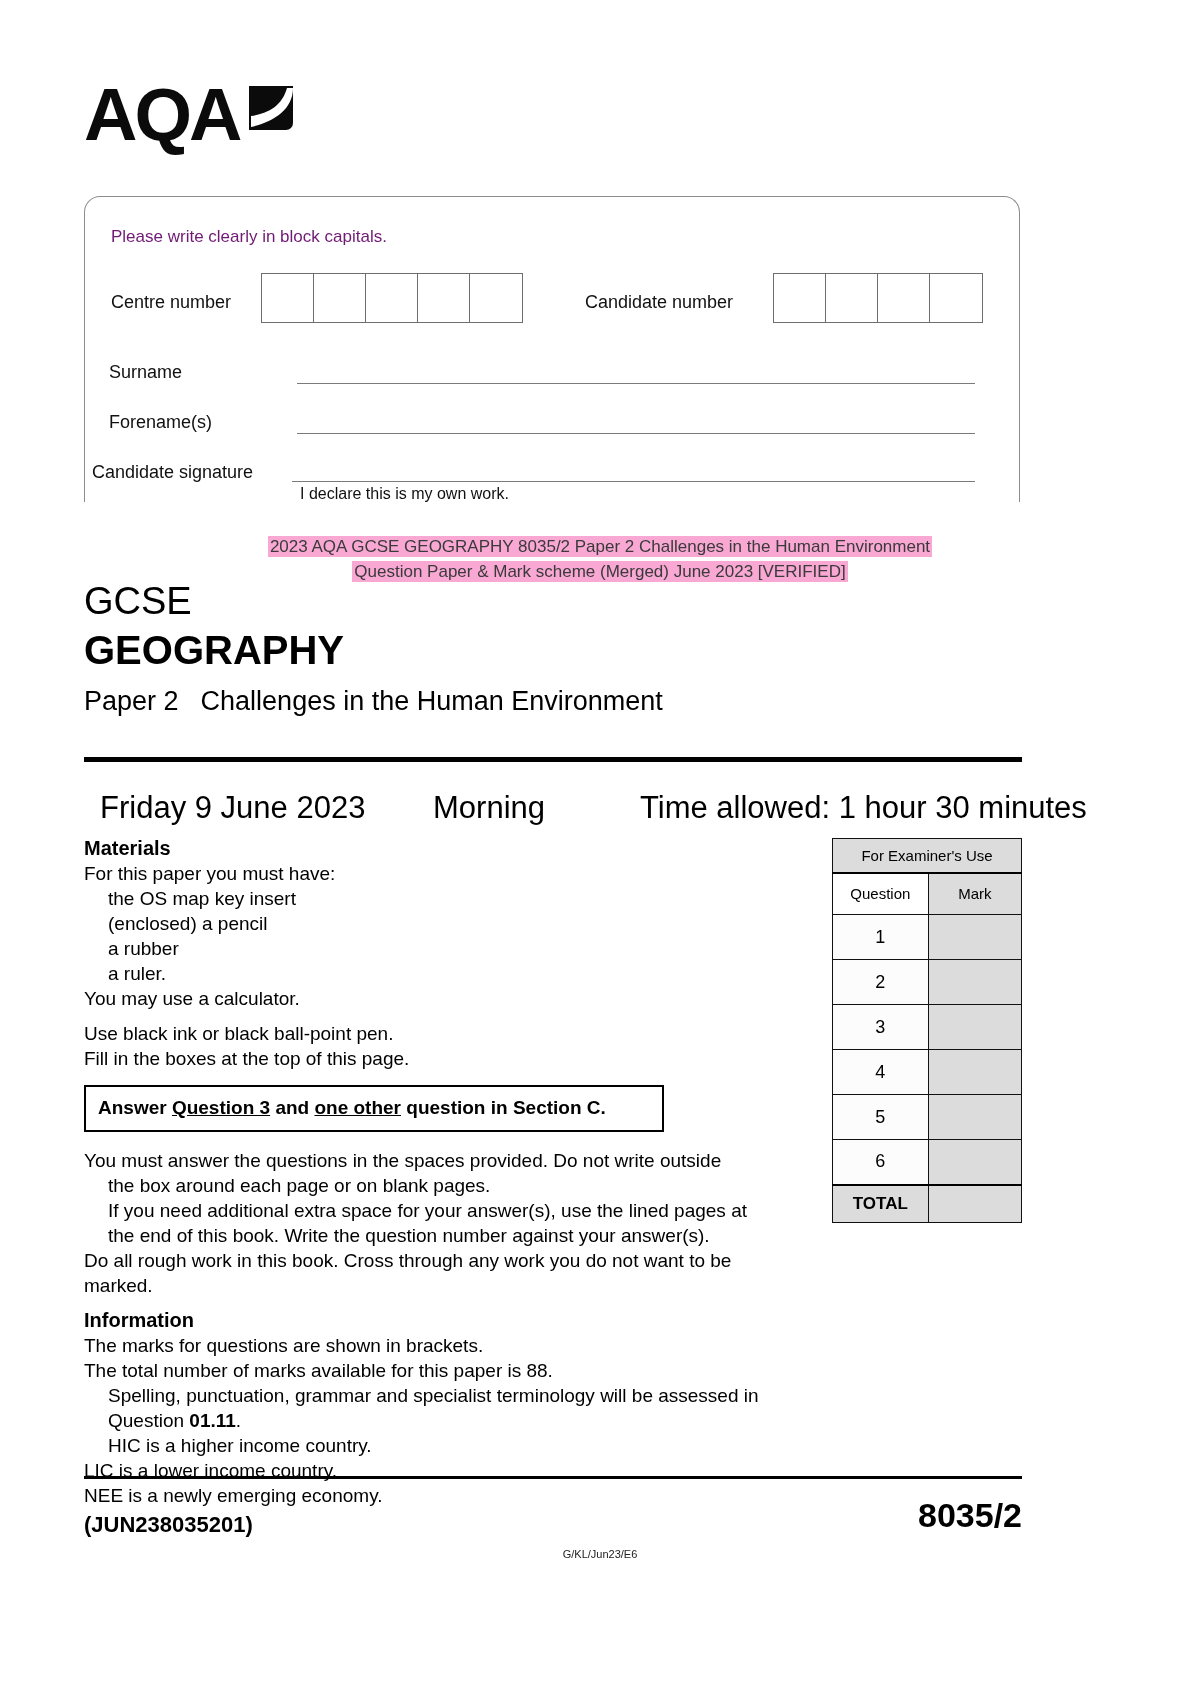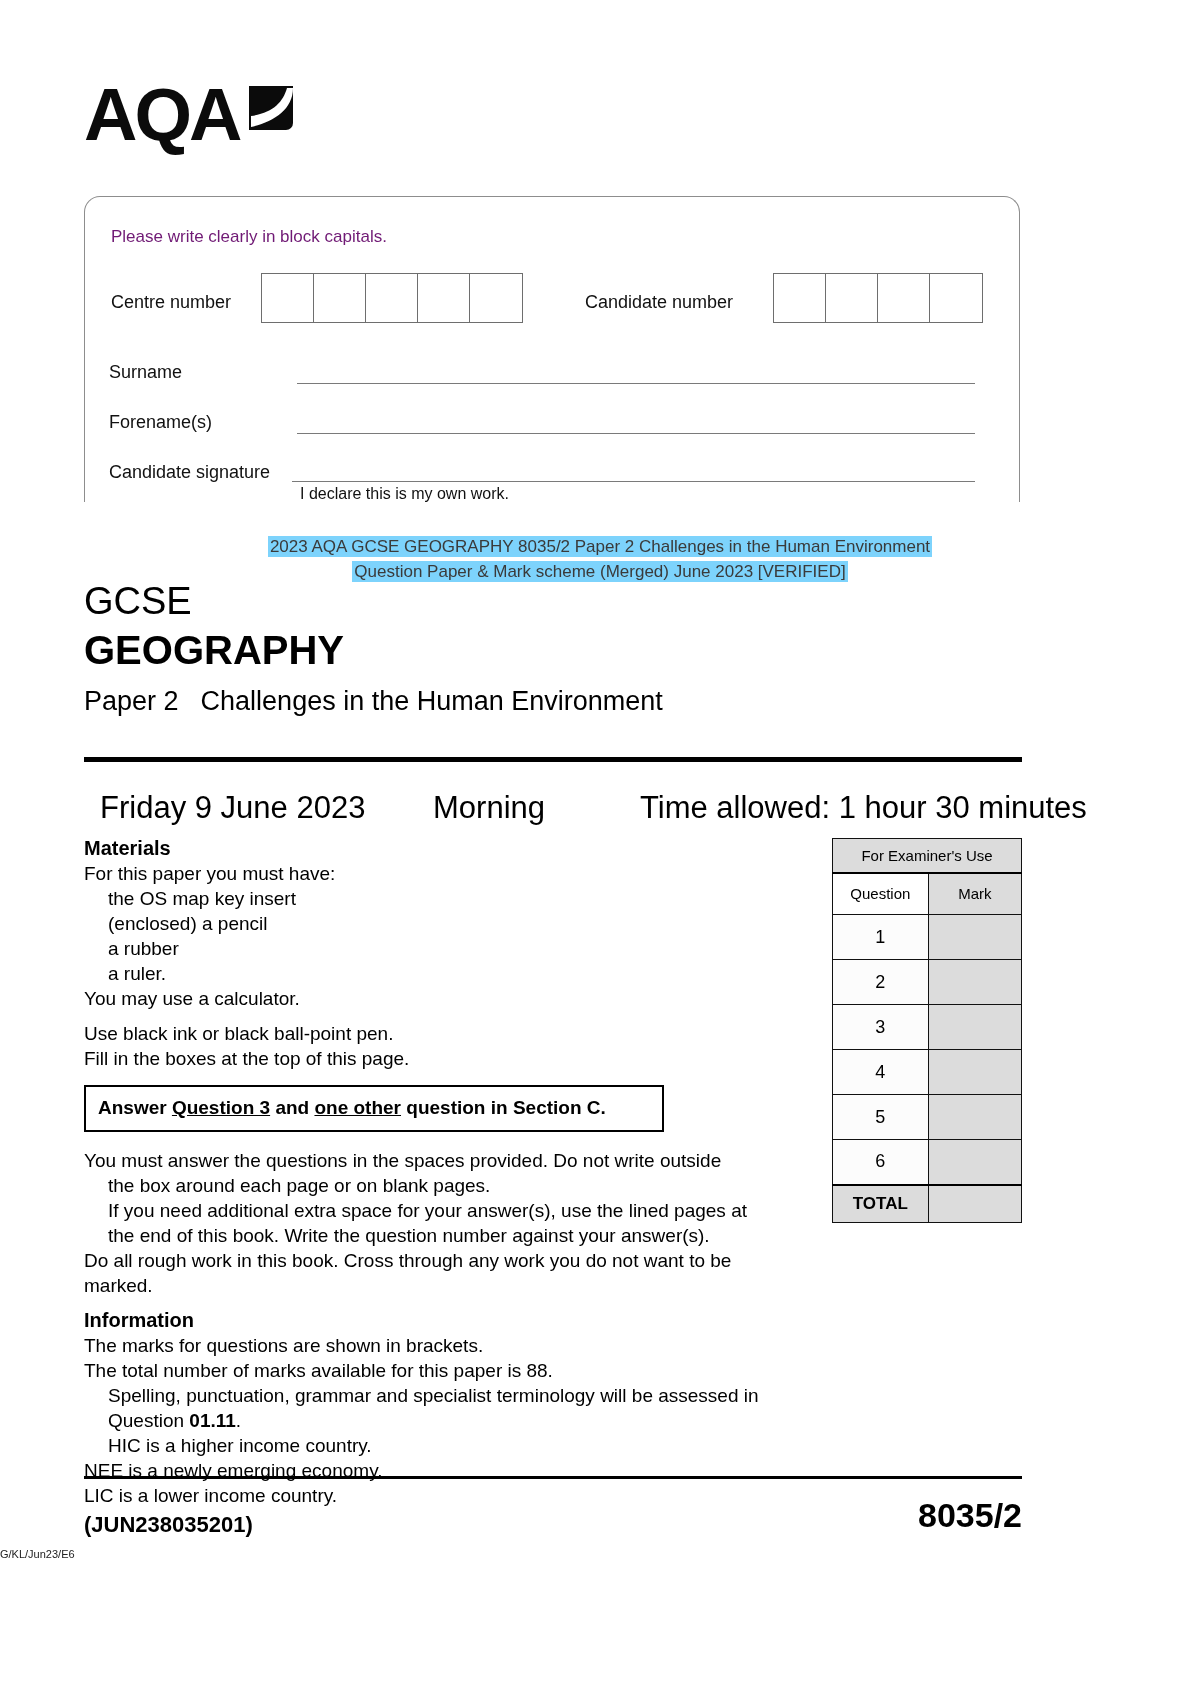--- a/index.html
+++ b/index.html
@@ -66,21 +66,21 @@
   }
   .field-label {
     position: absolute;
     font-size: 18px;
     color: #111;
   }
   .lbl-centre   { left: 26px;  top: 95px; }
   .lbl-candidate{ left: 500px; top: 95px; }
   .lbl-surname  { left: 24px;  top: 165px; }
   .lbl-forename { left: 24px;  top: 215px; }
-  .lbl-signature{ left: 24px;  top: 265px; text-align: center; }
+  .lbl-signature{ left: 7px;  top: 265px; text-align: center; }
 
   .boxrow {
     position: absolute;
     display: flex;
     border: 1px solid #6e6e6e;
     box-sizing: border-box;
     background: #fff;
   }
   .boxrow .cell {
     width: 52px;
@@ -114,21 +114,21 @@
     position: absolute;
     left: 0;
     top: 534px;
     width: 1200px;
     text-align: center;
     font-size: 17px;
     line-height: 25px;
     color: #3a3a3a;
   }
   .hl {
-    background: #7dd3fc;
+    background: #f9a8d4;
     padding: 1px 2px;
     box-decoration-break: clone;
     -webkit-box-decoration-break: clone;
   }
 
   
   .t-gcse {
     position: absolute;
     left: 84px; top: 580px;
     font-size: 38px;
@@ -260,21 +260,21 @@
     right: 178px;
     top: 1496px;
     font-size: 34px;
     font-weight: bold;
   }
   .foot-small {
     position: absolute;
     left: 0;
     top: 1548px;
     width: 1200px;
-    text-align: left;
+    text-align: center;
     font-size: 11px;
     color: #222;
   }
 </style>
 </head>
 <body>
 
 <div class="page">
 
   <div class="logo-wrap">
@@ -366,22 +366,22 @@
       <p>Do all rough work in this book. Cross through any work you do not want to be marked.</p>
     </div>
 
     <div class="gapsm"></div>
 
     <p class="h-sec">Information</p>
     <p>The marks for questions are shown in brackets.</p>
     <p>The total number of marks available for this paper is 88.</p>
     <p class="indent1"><span>Spelling, punctuation, grammar and specialist terminology will be assessed in Question </span><b>01.11</b><span>.</span></p>
     <p class="indent1">HIC is a higher income country.</p>
+    <p>LIC is a lower income country.</p>
     <p>NEE is a newly emerging economy.</p>
-    <p>LIC is a lower income country.</p>
   </div>
 
   <table class="ex-table">
     <tbody>
       <tr class="ex-head">
         <td colspan="2">For Examiner's Use</td>
       </tr>
       <tr class="ex-sub">
         <td class="q">Question</td>
         <td class="m">Mark</td>

